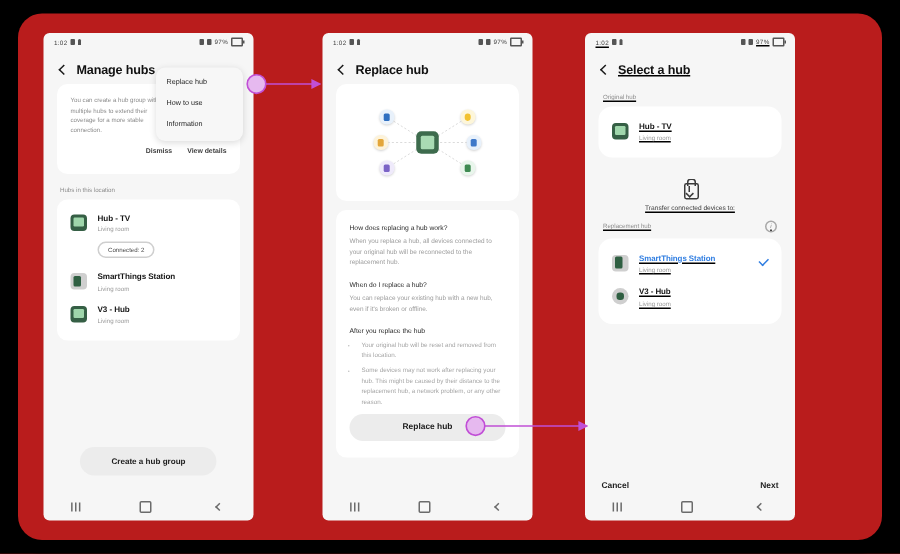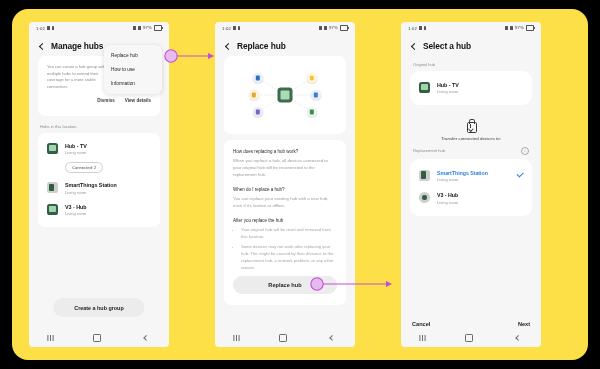--- a/index.html
+++ b/index.html
@@ -1,28 +1,28 @@
 <!DOCTYPE html>
 <html><head>
 <meta charset="utf-8">
 <style>
   html,body{margin:0;padding:0;background:#000;}
   body{width:600px;height:369px;overflow:hidden;
        font-family:"Liberation Sans","DejaVu Sans",sans-serif;}
   #frame{position:relative;width:600px;height:369px;background:#000;
          border-radius:26px;overflow:hidden;box-sizing:border-box;}
   #canvas{position:absolute;left:12px;top:9px;width:576px;height:351px;
-          background:#fde047;border-radius:16px;overflow:hidden;}
+          background:#b91c1c;border-radius:16px;overflow:hidden;}
 
   
   .phone{position:absolute;top:13px;width:140px;height:325px;
          background:#f6f6f6;border-radius:4px;overflow:hidden;}
   #phone1{left:17px;}
   #phone2{left:203px;}
-  #phone3{left:389px;}
+  #phone3{left:378px;text-decoration:underline;}
 
   .statusbar{height:12px;display:flex;align-items:center;
              justify-content:space-between;padding:0 7px;
              font-size:4.2px;color:#3a3a3a;letter-spacing:.2px;}
   .sb-left,.sb-right{display:flex;align-items:center;gap:1.6px;}
   .sq{width:3.6px;height:3.6px;background:#555;border-radius:.6px;display:inline-block;}
   .pin{width:2.2px;height:3.8px;background:#555;border-radius:1.1px 1.1px 0 0;display:inline-block;}
   .batt{width:6.4px;height:3.4px;border:.5px solid #555;border-radius:.8px;
         display:inline-block;position:relative;}
   .batt:after{content:"";position:absolute;right:-1.3px;top:.9px;width:.8px;height:1.4px;background:#555;}

